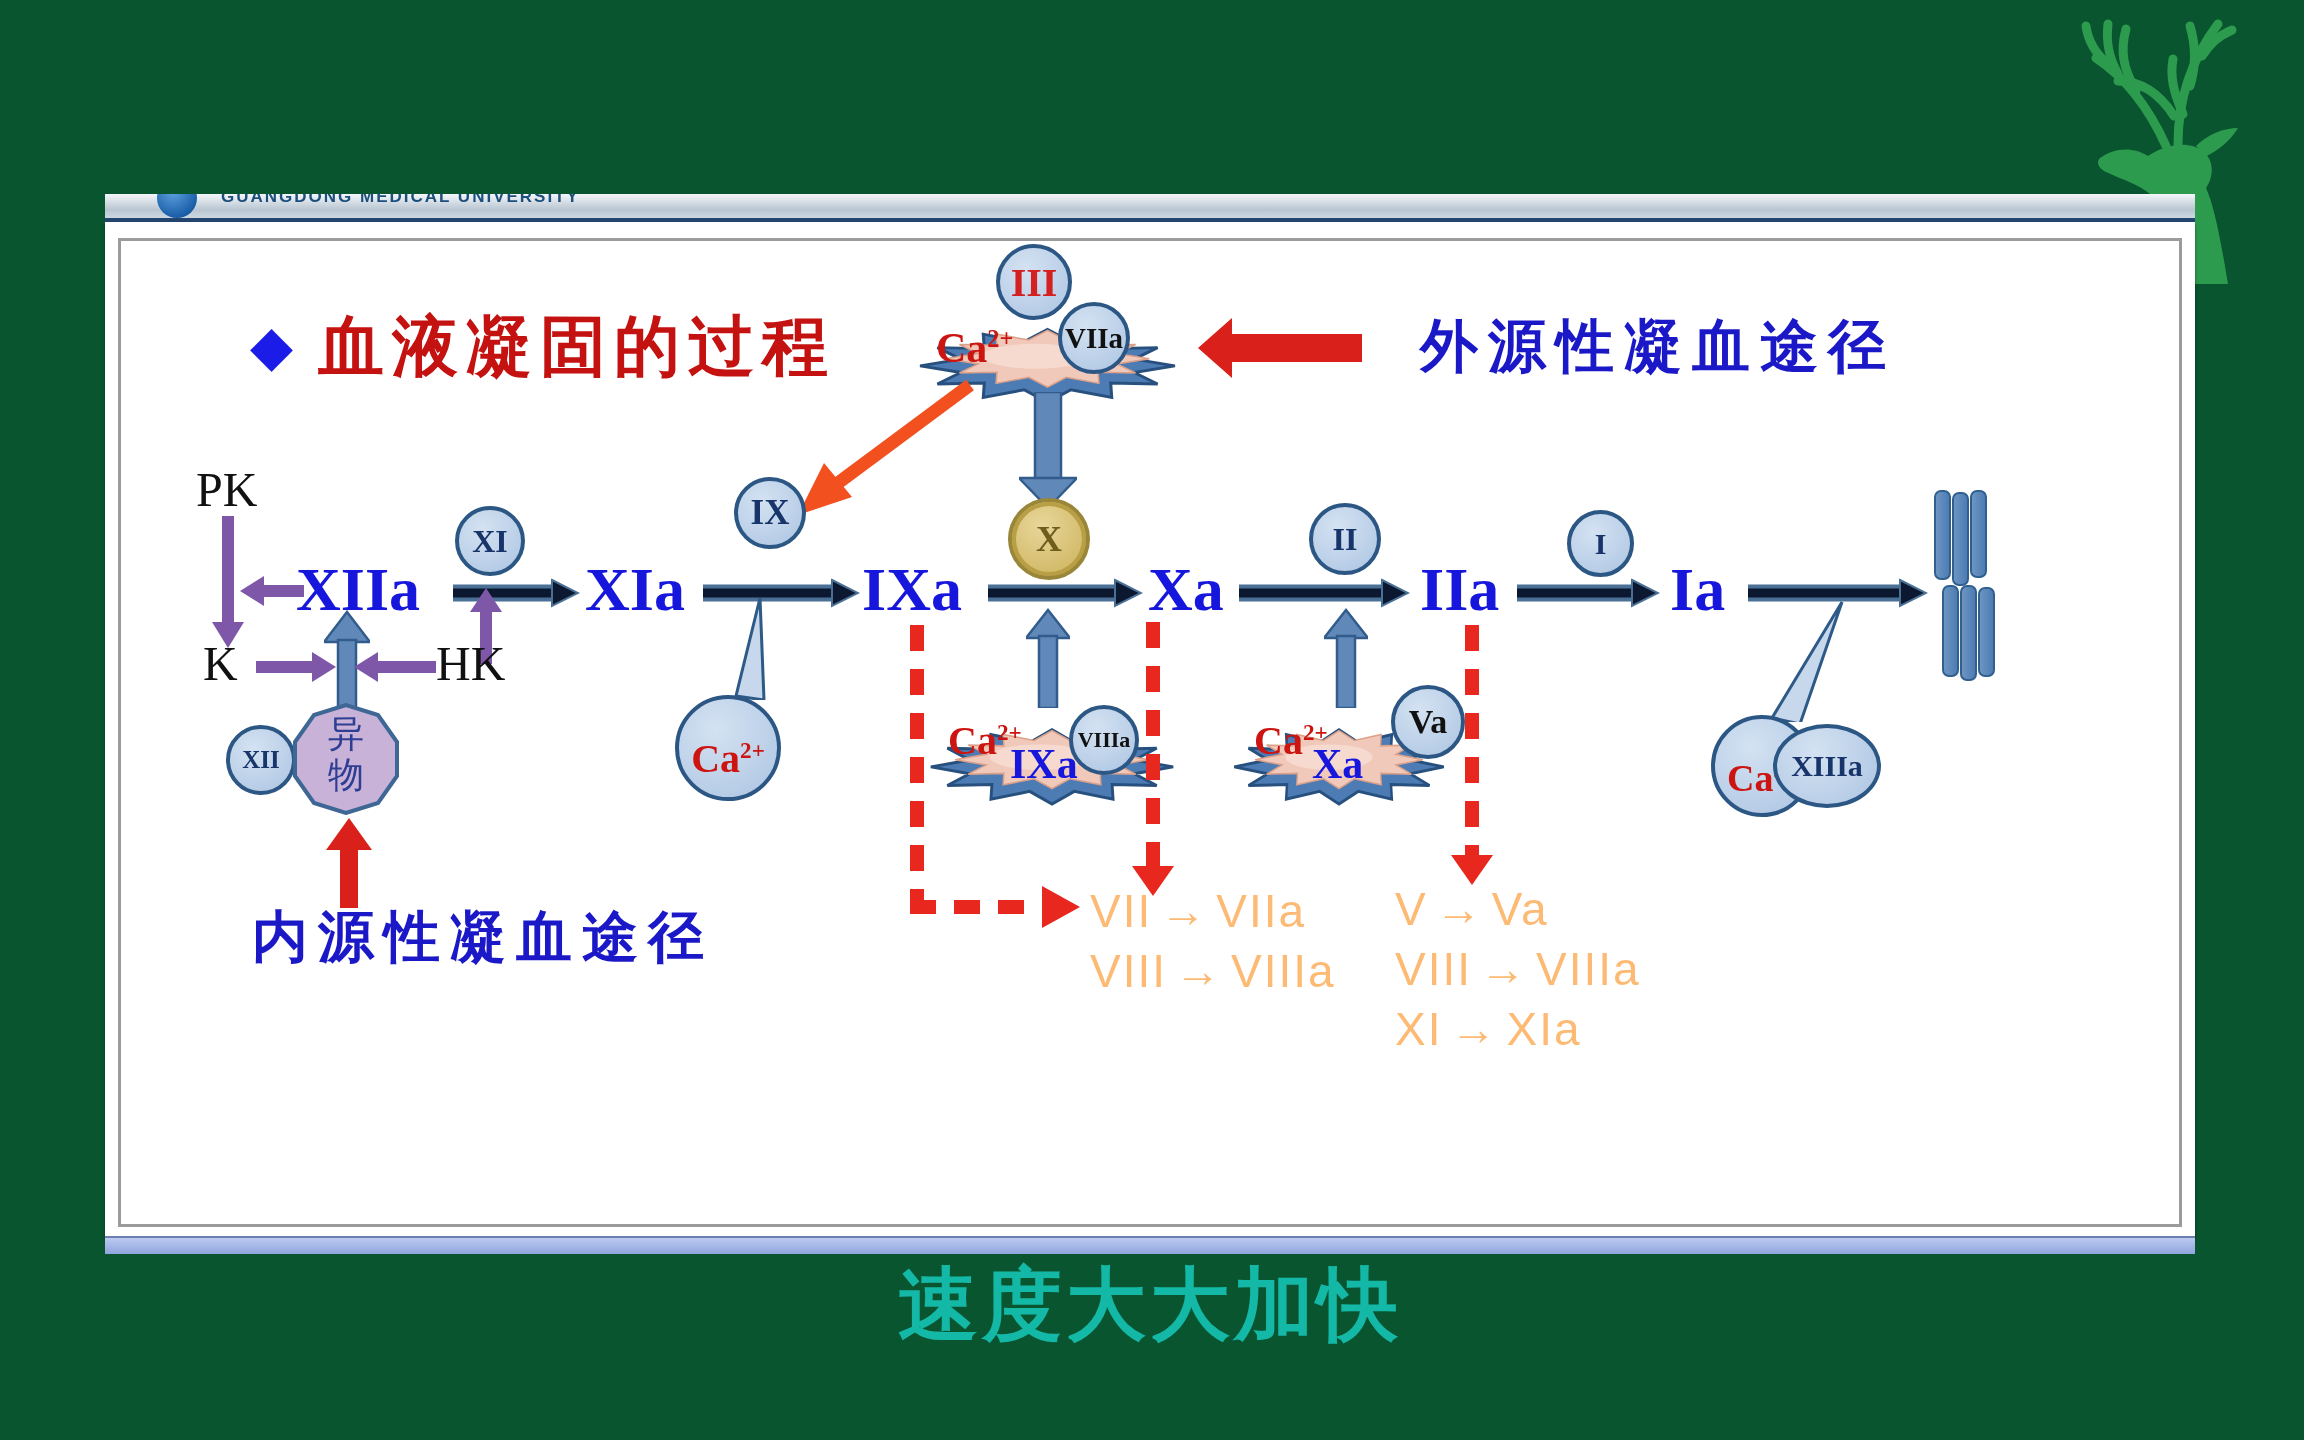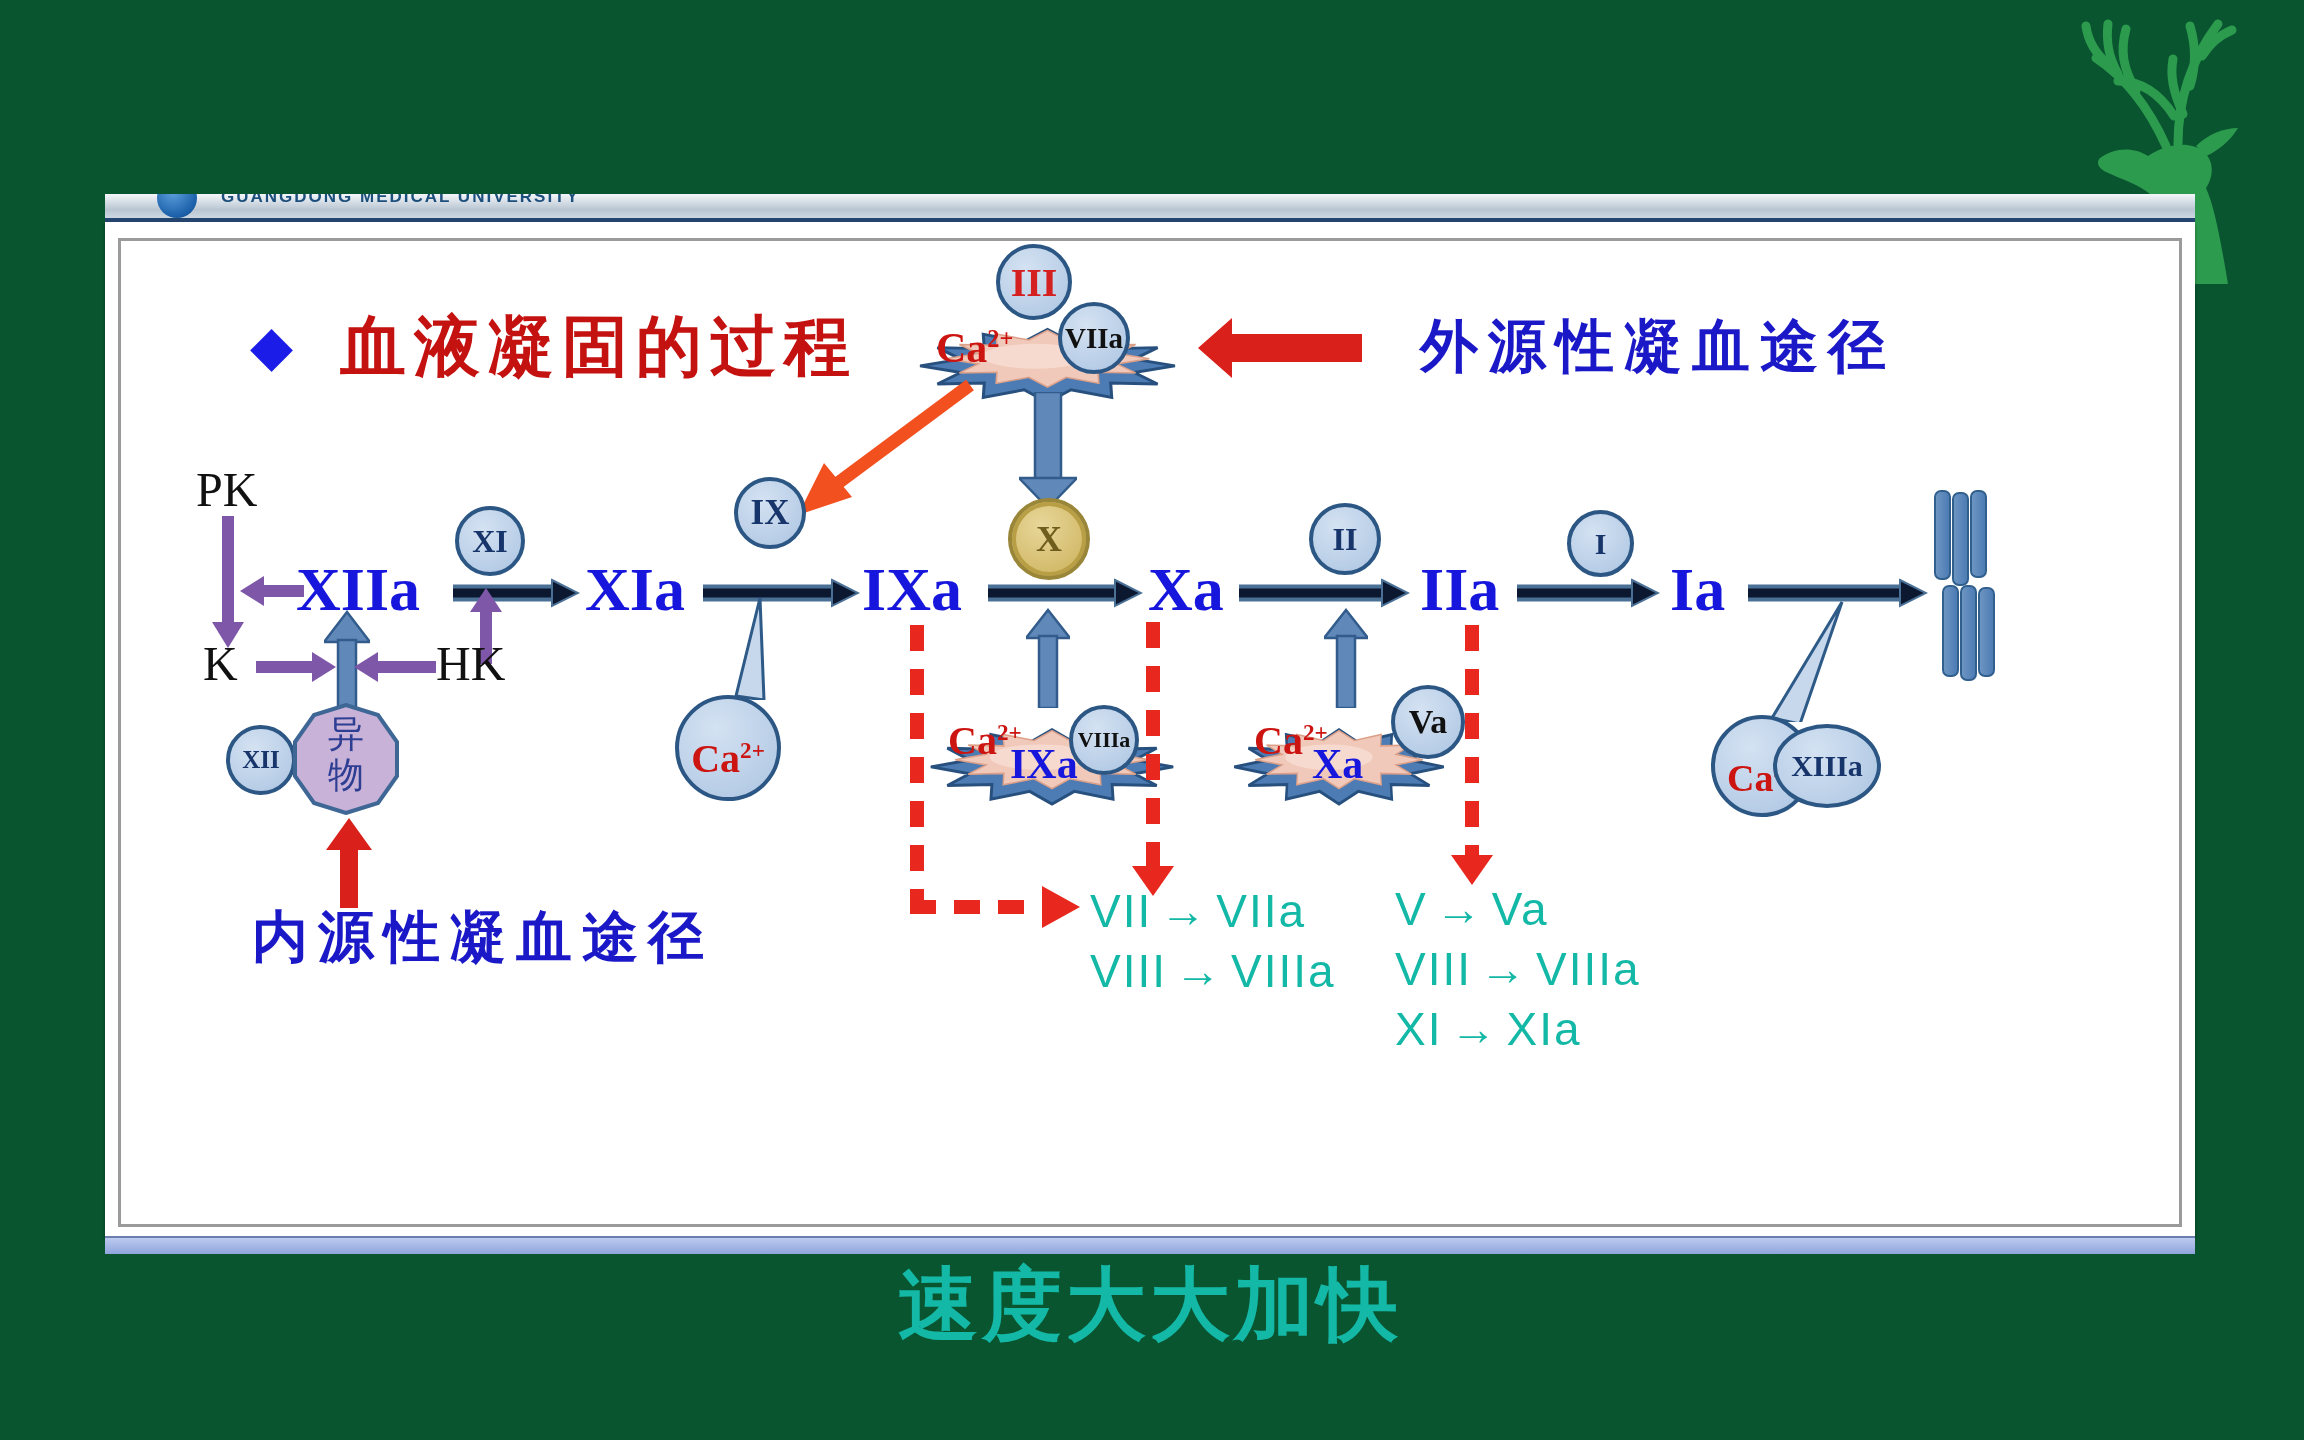--- a/index.html
+++ b/index.html
@@ -29,21 +29,21 @@
   .pathway{font-size:58px;font-weight:bold;color:#1b18c8;letter-spacing:10px;white-space:nowrap;}
   .factor{font-size:62px;font-weight:bold;color:#1616dd;line-height:1;white-space:nowrap;}
   .blacklab{font-size:48px;color:#111;line-height:1;}
   .circle{border-radius:50%;border:4px solid #2c5784;display:flex;align-items:center;justify-content:center;
           background:radial-gradient(circle at 38% 30%, #d4e2f2, #b6cce6 75%, #a3bcdc);
           color:#17356b;font-weight:bold;box-sizing:border-box;}
   .gold{border:4px solid #9a8638;background:radial-gradient(circle at 40% 32%, #e8d79a, #d2b968 75%, #c3a84f);
           box-shadow:inset 0 0 0 4px #b89e45;color:#6e5d1d;}
   .ca{color:#cc1411;font-weight:bold;line-height:1;white-space:nowrap;margin-top:23px;}
   .ca sup{font-size:58%;vertical-align:super;}
-  .fb-row{font-size:46px;color:#14b8a6;letter-spacing:2px;white-space:nowrap;}
+  .fb-row{font-size:46px;color:#fdba74;letter-spacing:2px;white-space:nowrap;}
   .fb-arrow{font-weight:bold;margin:0 8px;}
   .dashv{width:14px;background:repeating-linear-gradient(180deg,#e8281e 0 26px,transparent 26px 44px);}
   .dashh{height:14px;background:repeating-linear-gradient(90deg,#e8281e 0 26px,transparent 26px 44px);}
   .head-down{width:0;height:0;border-left:21px solid transparent;border-right:21px solid transparent;
              border-top:30px solid #e8281e;}
   .head-right{width:0;height:0;border-top:21px solid transparent;border-bottom:21px solid transparent;
              border-left:38px solid #e8281e;}
   .fibrin{width:13px;border:2px solid #31608e;border-radius:7px;background:linear-gradient(90deg,#6d95c2,#4d7cb4);}
   .caption{font-size:80px;font-weight:600;color:#14b8a6;letter-spacing:4px;white-space:nowrap;}
   .ellipse{border:4px solid #2c5784;display:flex;align-items:center;justify-content:center;
@@ -79,21 +79,21 @@
     </div>
     <div class="paper">
       <div class="paper-inner"></div>
     </div>
     <div class="bottom-bar"></div>
   </div>
 
   <div class="layer">
 
     <div class="abs title-bullet" style="left:250px;top:318px;">◆</div>
-    <div class="abs title-text serif" style="left:318px;top:302px;margin-left:22px;">血液凝固的过程</div>
+    <div class="abs title-text serif" style="left:318px;top:302px;">血液凝固的过程</div>
 
     <svg class="abs" style="left:915px;top:316px;width:265px;height:92px;" viewBox="0 0 260 96" preserveAspectRatio="none">
       <polygon points="255,52 215,59 238,71 192,70 193,85 153,77 130,90 107,77 67,85 68,70 22,71 45,59 5,52 45,45 22,33 68,34 67,19 107,27 130,14 153,27 193,19 192,34 238,33 215,45" fill="#4d7cb4" stroke="#27507e" stroke-width="3"></polygon>
       <polygon points="255,52 215,59 238,71 192,70 193,85 153,77 130,90 107,77 67,85 68,70 22,71 45,59 5,52 45,45 22,33 68,34 67,19 107,27 130,14 153,27 193,19 192,34 238,33 215,45" fill="#f1c9ba" stroke="#dca089" stroke-width="2" transform="translate(26,4) scale(0.8,0.78)"></polygon>
       <ellipse cx="118" cy="42" rx="52" ry="13" fill="#f8ddd2" opacity="0.85"></ellipse>
     </svg>
     <div class="abs ca serif" style="left:936px;top:304px;font-size:42px;"><span>Ca</span><sup>2+</sup></div>
     <div class="abs circle serif" style="left:996px;top:244px;width:76px;height:76px;font-size:40px;color:#d42020;">
         <span>III</span>
       </div>

